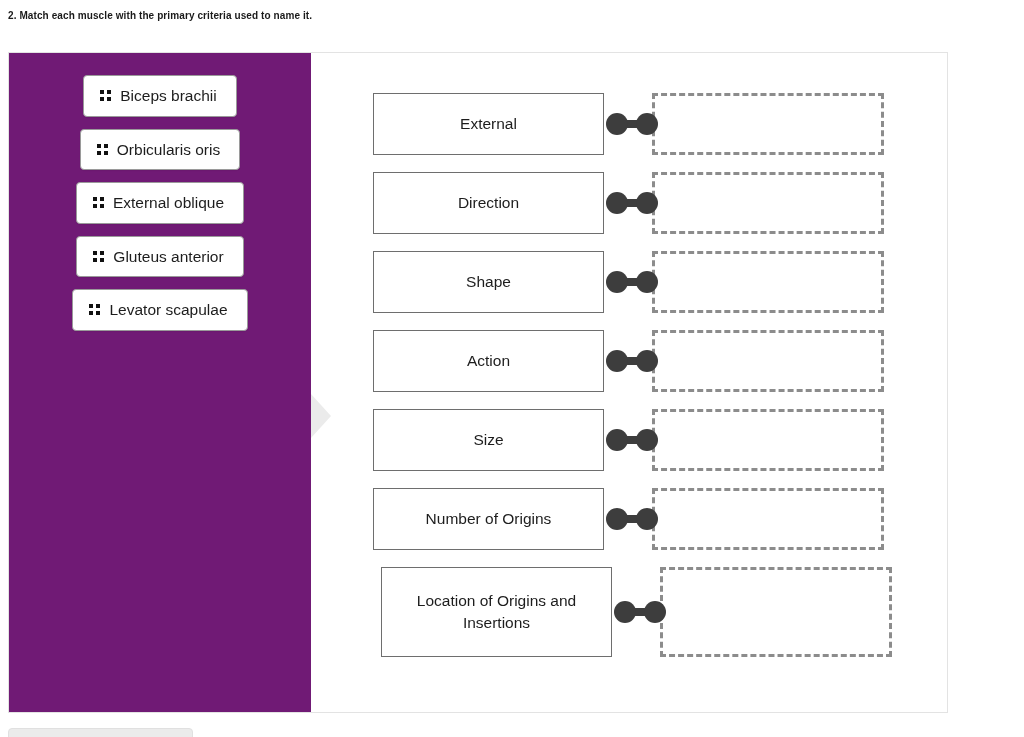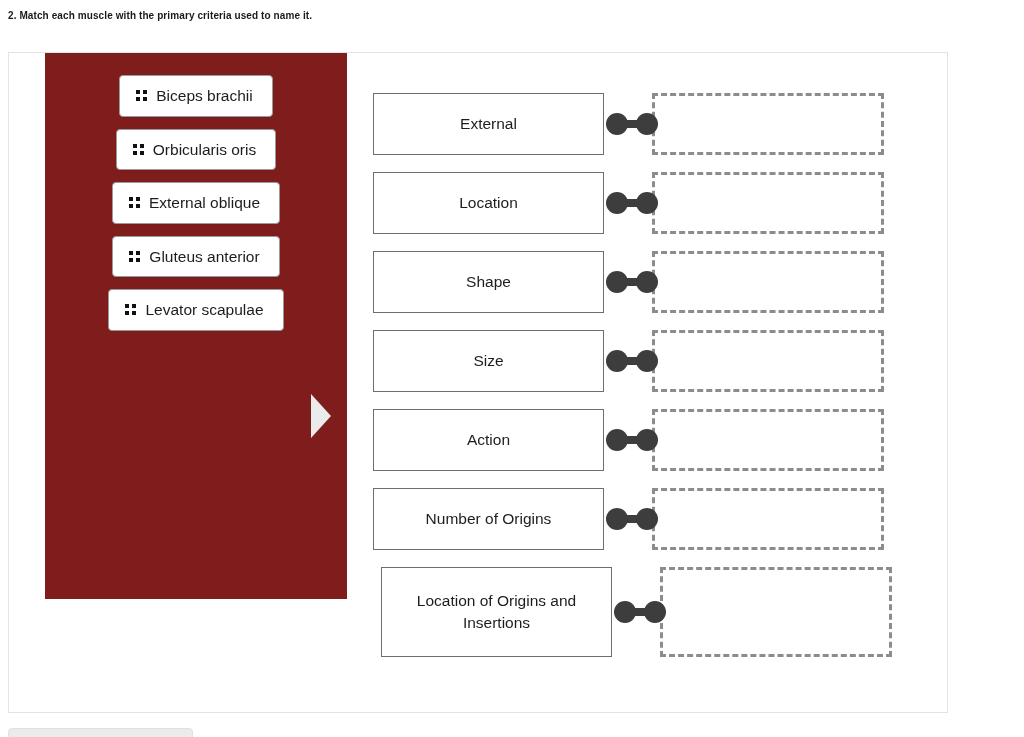--- a/index.html
+++ b/index.html
@@ -38,24 +38,23 @@
     border: 1px solid #e3e3e3;
     box-sizing: border-box;
   }
 
   
   .source-column {
     position: absolute;
     left: 0px;
     top: 0px;
     width: 302px;
-    height: 546px;
-    background: #7f1d1d;
-    box-sizing: border-box;
-    margin-left: 36px;
+    height: 659px;
+    background: #701a75;
+    box-sizing: border-box;
   }
 
   .source-list {
     position: absolute;
     left: 0;
     top: 22px;
     width: 302px;
     display: flex;
     flex-direction: column;
     align-items: center;
@@ -267,21 +266,21 @@
         </div>
         <div class="connector">
           <div class="bar"></div>
           <div class="knob left"></div>
           <div class="knob right"></div>
         </div>
         <div class="drop-zone"></div>
       </div>
       <div class="match-row">
         <div class="category-box">
-          <div class="category-label">Location</div>
+          <div class="category-label">Direction</div>
         </div>
         <div class="connector">
           <div class="bar"></div>
           <div class="knob left"></div>
           <div class="knob right"></div>
         </div>
         <div class="drop-zone"></div>
       </div>
       <div class="match-row">
         <div class="category-box">
@@ -289,32 +288,32 @@
         </div>
         <div class="connector">
           <div class="bar"></div>
           <div class="knob left"></div>
           <div class="knob right"></div>
         </div>
         <div class="drop-zone"></div>
       </div>
       <div class="match-row">
         <div class="category-box">
+          <div class="category-label">Action</div>
+        </div>
+        <div class="connector">
+          <div class="bar"></div>
+          <div class="knob left"></div>
+          <div class="knob right"></div>
+        </div>
+        <div class="drop-zone"></div>
+      </div>
+      <div class="match-row">
+        <div class="category-box">
           <div class="category-label">Size</div>
-        </div>
-        <div class="connector">
-          <div class="bar"></div>
-          <div class="knob left"></div>
-          <div class="knob right"></div>
-        </div>
-        <div class="drop-zone"></div>
-      </div>
-      <div class="match-row">
-        <div class="category-box">
-          <div class="category-label">Action</div>
         </div>
         <div class="connector">
           <div class="bar"></div>
           <div class="knob left"></div>
           <div class="knob right"></div>
         </div>
         <div class="drop-zone"></div>
       </div>
       <div class="match-row">
         <div class="category-box">

